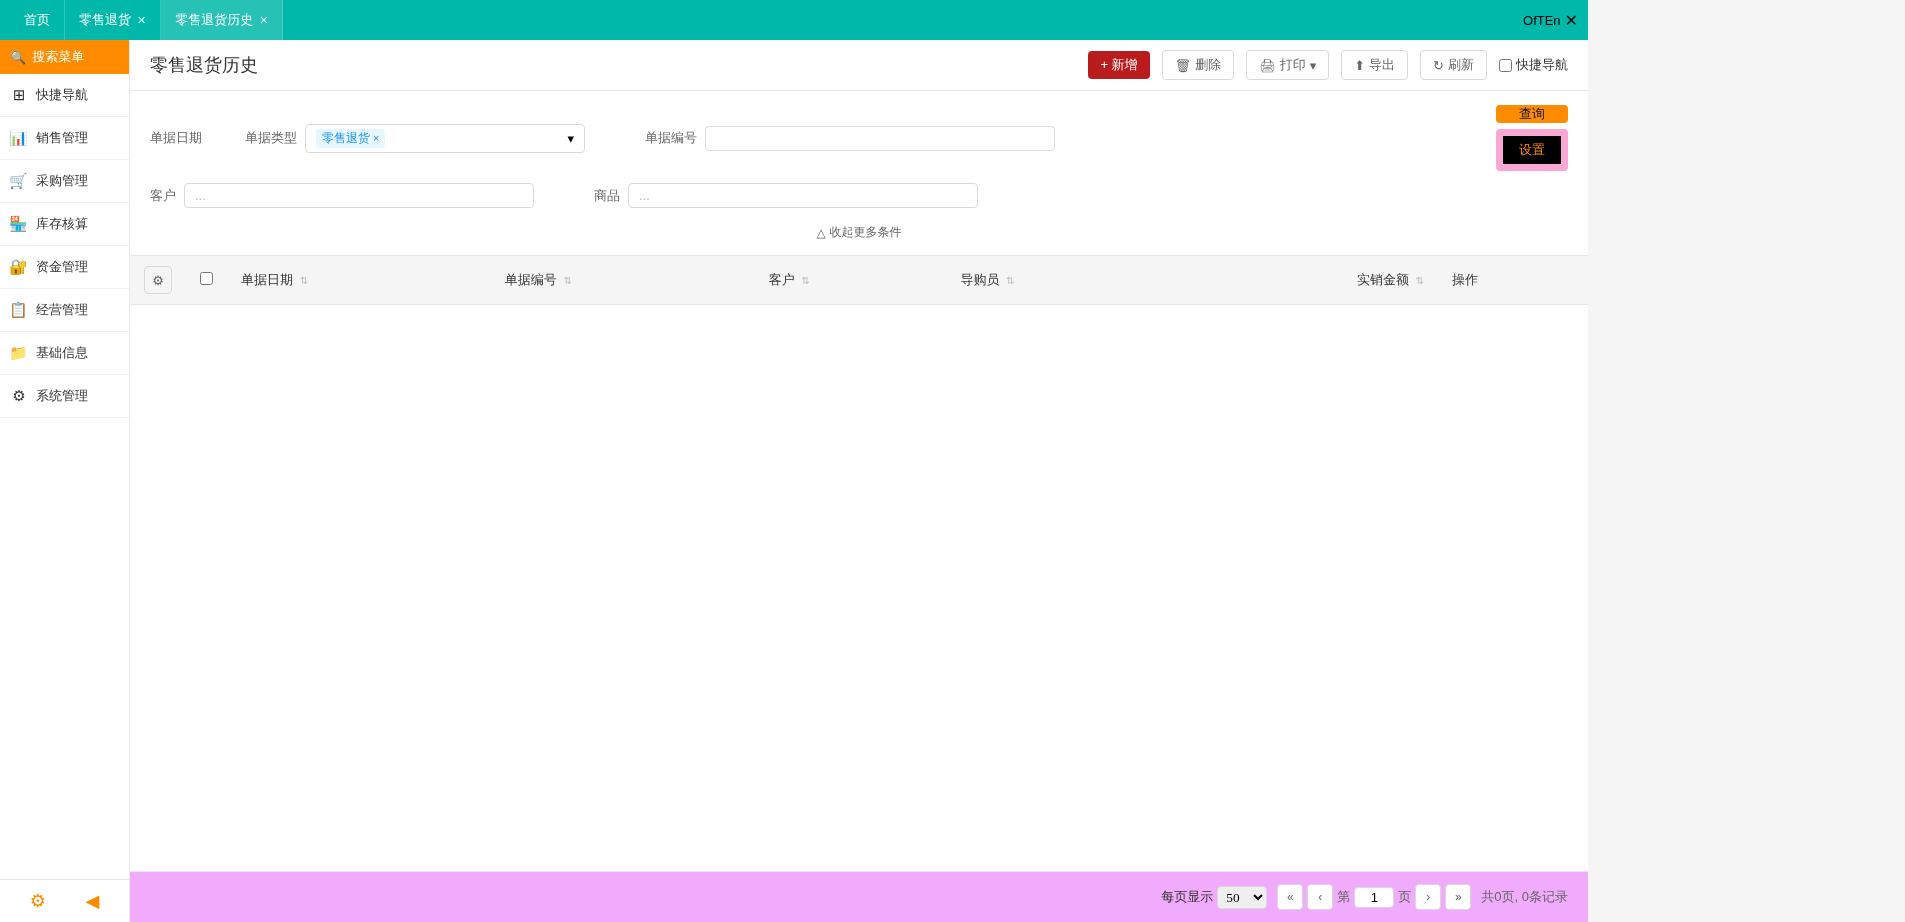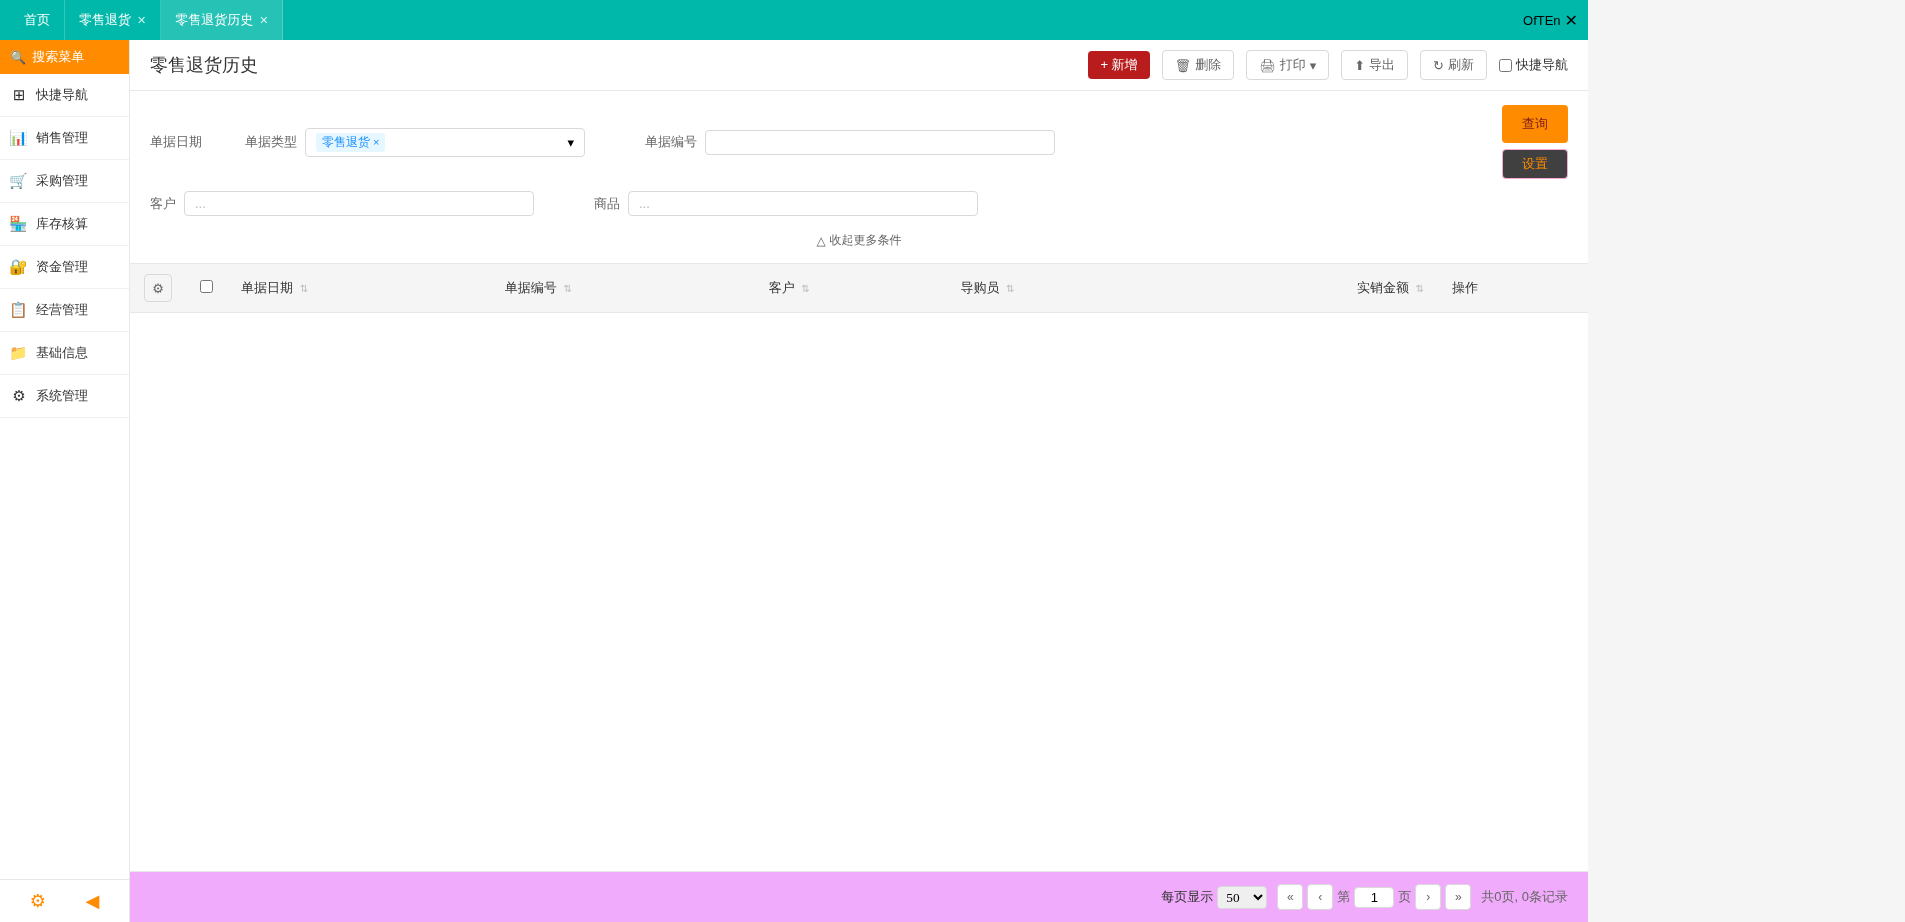--- a/index.html
+++ b/index.html
@@ -27,22 +27,22 @@
     .sidebar-bottom { display: flex; align-items: center; justify-content: space-around; padding: 10px; border-top: 1px solid #e8e8e8; }
     .sidebar-bottom-icon { cursor: pointer; font-size: 18px; color: #ff8c00; }
 
     
     .page-header { background: #fff; padding: 10px 20px; display: flex; align-items: center; justify-content: space-between; border-bottom: 1px solid #e8e8e8; }
     .page-title { font-size: 18px; font-weight: 500; color: #333; }
     .header-actions { display: flex; align-items: center; gap: 12px; }
     .btn { display: flex; align-items: center; gap: 4px; padding: 5px 12px; border-radius: 4px; border: none; cursor: pointer; font-size: 13px; }
     .btn-primary { background: #b91c1c; color: #fff; }
     .btn-outline { background: #fff; color: #666; border: 1px solid #d9d9d9; }
-    .btn-query { background: #ff8c00; color: #7f1d1d; padding: 10px 20px; border-radius: 4px; border: none; cursor: pointer; font-size: 13px; }
-    .btn-setting { background: #404040; color: #ff8c00; border: 1px solid #f9a8d4; padding: 5px 16px; border-radius: 4px; cursor: pointer; font-size: 13px; }
+    .btn-query { background: #ff8c00; color: #0f172a; padding: 0 20px; border-radius: 4px; border: none; cursor: pointer; font-size: 13px; }
+    .btn-setting { background: #000000; color: #ff8c00; border: 7px solid #f9a8d4; padding: 5px 16px; border-radius: 4px; cursor: pointer; font-size: 13px; }
     .checkbox-label { display: flex; align-items: center; gap: 4px; color: #333; font-size: 13px; }
 
     
     .filter-area { background: #fff; margin: 0; padding: 14px 20px 10px; border-bottom: 1px solid #e8e8e8; }
     .filter-row { display: flex; align-items: center; gap: 20px; margin-bottom: 12px; }
     .filter-item { display: flex; align-items: center; gap: 8px; }
     .filter-label { color: #666; font-size: 13px; white-space: nowrap; }
     .date-options { display: flex; align-items: center; gap: 6px; }
     .date-opt { font-size: 13px; color: #666; cursor: pointer; }
     .date-opt.active { background: #ff8c00; color: #fff; padding: 1px 6px; border-radius: 3px; }

